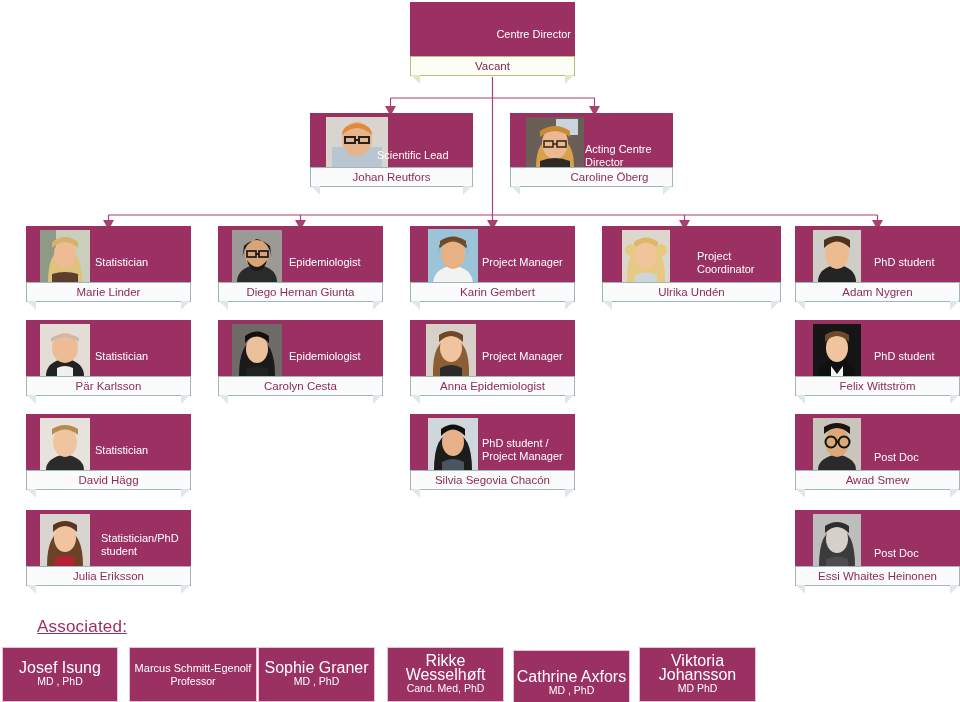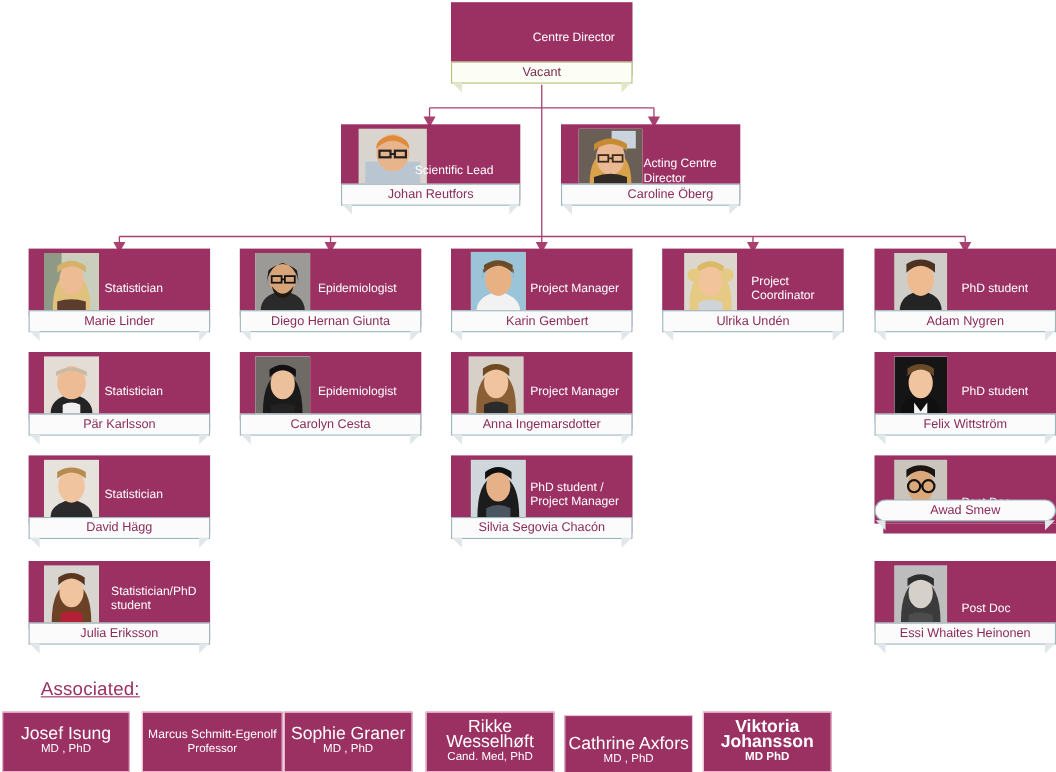--- a/index.html
+++ b/index.html
@@ -161,21 +161,21 @@
       <polygon points="295,220 306,220 300.5,230"></polygon>
       <polygon points="487,220 498,220 492.5,230"></polygon>
       <polygon points="679,220 690,220 684.5,230"></polygon>
       <polygon points="872,220 883,220 877.5,230"></polygon>
     </g>
   </svg>
 
   <div class="card root" style="left:410px; top:2px; width:165px; height:78px;">
     <div class="body" style="height:58px;"></div>
     <div class="shadowbar" style="top:58px;"></div>
-    <div class="role" style="top:26px; right:16px; width:100px; text-align:right;">Centre Director</div>
+    <div class="role" style="top:26px; right:4px; width:100px; text-align:right;">Centre Director</div>
     <div class="namebar" style="top:54px;">Vacant</div>
   </div>
 
   <div class="card" style="left:310px; top:113px; width:163px; height:83px;">
     <div class="body" style="height:60px;"></div>
     <div class="shadowbar" style="top:60px;"></div>
     <div class="photo" style="left:16px; top:4px; width:62px; height:50px;">
       <svg width="62" height="50" viewBox="0 0 62 50">
         <rect width="62" height="50" fill="#d9d4ce"></rect>
         <rect x="6" y="30" width="50" height="20" fill="#b9c6d2"></rect>
@@ -331,40 +331,40 @@
     <div class="photo" style="left:16px; top:4px; width:50px; height:52px;">
       <svg width="50" height="52" viewBox="0 0 50 52">
         <rect width="50" height="52" fill="#d6d0c8"></rect>
         <path d="M7 52 Q6 16 25 14 Q44 16 43 52Z" fill="#8a5f35"></path>
         <ellipse cx="25" cy="24" rx="11" ry="14" fill="#f0c49e"></ellipse>
         <path d="M13 18 Q25 6 37 18 L37 11 Q25 3 13 11Z" fill="#6e4924"></path>
         <path d="M14 44 Q25 38 36 44 L36 52 L14 52Z" fill="#2b2b2b"></path>
       </svg>
     </div>
     <div class="role" style="top:30px; right:-3px; width:96px;">Project Manager</div>
-    <div class="namebar" style="top:56px;">Anna Ingemarsdotter</div>
+    <div class="namebar" style="top:56px;">Anna Epidemiologist</div>
   </div>
 
   <div class="card" style="left:410px; top:414px; width:165px; height:86px;">
     <div class="body" style="height:62px;"></div>
     <div class="shadowbar" style="top:62px;"></div>
     <div class="photo" style="left:18px; top:4px; width:50px; height:52px;">
       <svg width="50" height="52" viewBox="0 0 50 52">
         <rect width="50" height="52" fill="#cfd6dc"></rect>
         <path d="M6 52 Q6 16 25 14 Q44 16 44 52Z" fill="#1c1c1c"></path>
         <ellipse cx="25" cy="24" rx="11" ry="14" fill="#e6b188"></ellipse>
         <path d="M13 18 Q25 5 37 18 L37 11 Q25 2 13 11Z" fill="#101010"></path>
         <path d="M14 44 Q25 38 36 44 L36 52 L14 52Z" fill="#4a5560"></path>
       </svg>
     </div>
     <div class="role" style="top:23px; right:-3px; width:96px;">PhD student / Project Manager</div>
     <div class="namebar" style="top:56px;">Silvia Segovia Chacón</div>
   </div>
 
-  <div class="card" style="left:602px; top:226px; width:165px; height:86px;">
+  <div class="card" style="left:602px; top:226px; width:179px; height:86px;">
     <div class="body" style="height:62px;"></div>
     <div class="shadowbar" style="top:62px;"></div>
     <div class="photo" style="left:20px; top:4px; width:48px; height:52px;">
       <svg width="48" height="52" viewBox="0 0 48 52">
         <rect width="48" height="52" fill="#dcd6cc"></rect>
         <path d="M5 52 Q4 16 24 14 Q44 16 43 52Z" fill="#e6c983"></path>
         <ellipse cx="24" cy="25" rx="11" ry="14" fill="#f1c49c"></ellipse>
         <path d="M12 19 Q24 6 36 19 L36 12 Q24 3 12 12Z" fill="#dcb968"></path>
         <circle cx="9" cy="20" r="6" fill="#e6c983"></circle>
         <circle cx="39" cy="20" r="6" fill="#e6c983"></circle>
@@ -414,21 +414,21 @@
         <rect width="48" height="52" fill="#c9c4bc"></rect>
         <path d="M5 52 Q5 40 24 36 Q43 40 43 52Z" fill="#2a2a2a"></path>
         <ellipse cx="24" cy="24" rx="12" ry="15" fill="#dba87a"></ellipse>
         <path d="M11 16 Q24 4 37 16 L37 9 Q24 1 11 9Z" fill="#1c1410"></path>
         <circle cx="18" cy="24" r="5.5" fill="none" stroke="#111" stroke-width="2"></circle>
         <circle cx="31" cy="24" r="5.5" fill="none" stroke="#111" stroke-width="2"></circle>
         <line x1="23.5" y1="24" x2="25.5" y2="24" stroke="#111" stroke-width="2"></line>
       </svg>
     </div>
     <div class="role" style="top:37px; right:8px; width:78px;">Post Doc</div>
-    <div class="namebar" style="top:40px;border-radius:10px;">Awad Smew</div>
+    <div class="namebar" style="top:56px;">Awad Smew</div>
   </div>
 
   <div class="card" style="left:795px; top:510px; width:165px; height:86px;">
     <div class="body" style="height:62px;"></div>
     <div class="shadowbar" style="top:62px;"></div>
     <div class="photo" style="left:18px; top:4px; width:48px; height:52px;">
       <svg width="48" height="52" viewBox="0 0 48 52">
         <rect width="48" height="52" fill="#bdbdbd"></rect>
         <path d="M6 52 Q6 16 24 14 Q42 16 42 52Z" fill="#3b3b3b"></path>
         <ellipse cx="24" cy="25" rx="11" ry="14" fill="#d5d0ca"></ellipse>
@@ -460,18 +460,18 @@
   <div class="assoc-box" style="left:387px; top:647px; width:117px; height:55px;">
     <div class="n">Rikke Wesselhøft</div>
     <div class="d">Cand. Med, PhD</div>
   </div>
 
   <div class="assoc-box" style="left:513px; top:650px; width:117px; height:66px;">
     <div class="n">Cathrine Axfors</div>
     <div class="d">MD , PhD</div>
   </div>
 
-  <div class="assoc-box" style="left:639px; top:647px; width:117px; height:55px;font-weight:bold;">
+  <div class="assoc-box" style="left:639px; top:647px; width:117px; height:55px;">
     <div class="n">Viktoria Johansson</div>
     <div class="d">MD PhD</div>
   </div>
 
 </div>
 
 </body></html>

